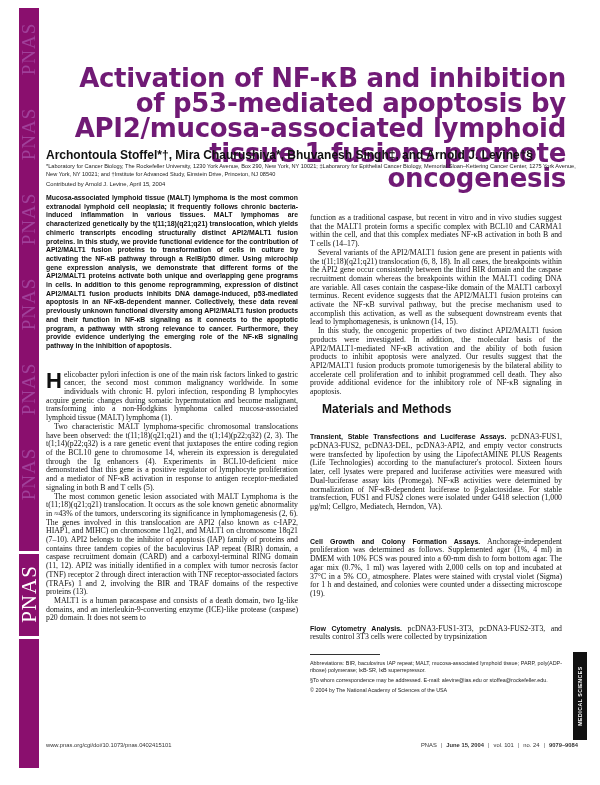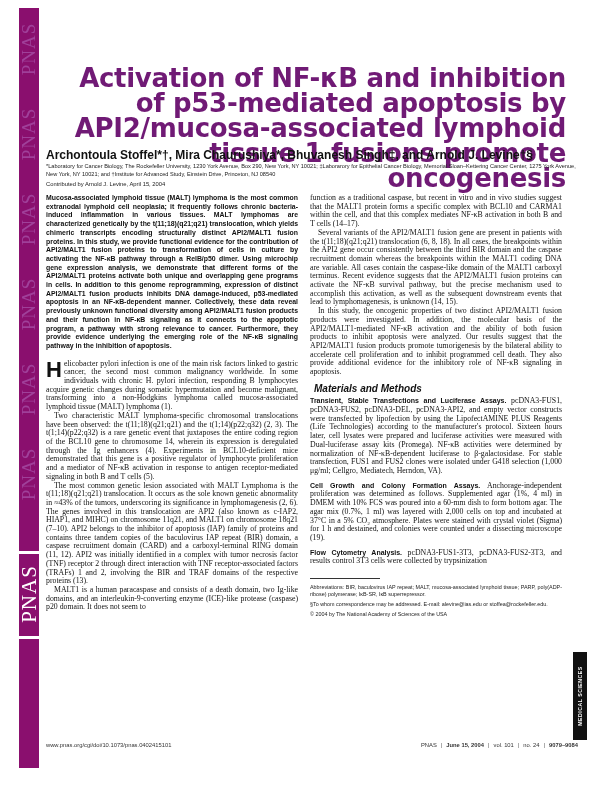--- a/index.html
+++ b/index.html
@@ -17,23 +17,23 @@
   .authors { position: absolute; left: 46px; top: 148px; font-family: "Liberation Sans", sans-serif; font-weight: bold; font-size: 12px; color: #111; }
   .affil { position: absolute; left: 46px; top: 162px; width: 530px; font-family: "Liberation Sans", sans-serif; font-size: 5.6px; line-height: 8px; color: #222; }
   .contrib { position: absolute; left: 46px; top: 181px; font-family: "Liberation Sans", sans-serif; font-size: 5.8px; color: #222; }
 
   
   .col { position: absolute; font-size: 7px; line-height: 8.6px; }
   .col-left { left: 46px; top: 194px; width: 252px; }
   .col-right { left: 310px; top: 194px; width: 252px; }
   .abstract { font-family: "Liberation Sans", sans-serif; font-weight: bold; font-size: 6.9px; line-height: 8.7px; text-align: justify; margin: 0 0 9px 0; }
   .body-p { font-family: "Liberation Serif", serif; font-size: 7.8px; line-height: 8.7px; text-align: justify; margin: 0; text-indent: 8px; }
-  .body-p.noindent { text-indent: 0; }
+  .body-p.noindent { text-indent: 0; margin-top: 20px; }
   .dropcap { float: left; font-family: "Liberation Sans", sans-serif; font-weight: bold; font-size: 22px; line-height: 18px; margin: 1px 2px 0 0; }
-  .section-title { font-family: "Liberation Sans", sans-serif; font-weight: bold; font-size: 10px; margin: 8px 0 4px 4px; font-style: italic; }
+  .section-title { font-family: "Liberation Sans", sans-serif; font-weight: bold; font-size: 12px; margin: 8px 0 4px 12px; }
   .run-head { font-family: "Liberation Sans", sans-serif; font-weight: bold; font-size: 7px; }
   .sub-gap { height: 6px; }
   .footnote-rule { width: 70px; border-top: 0.8px solid #333; margin: 12px 0 5px 0; }
   .footnote { font-family: "Liberation Sans", sans-serif; font-size: 5.4px; line-height: 7px; margin: 0 0 3px 0; color: #222; text-align: justify; }
 
   
   .section-tab { position: absolute; left: 573px; top: 652px; width: 14px; height: 88px; background: #111; }
   .section-tab span { position: absolute; left: 50%; top: 50%; transform: translate(-50%, -50%) rotate(-90deg); color: #fff; font-family: "Liberation Sans", sans-serif; font-weight: bold; font-size: 5.2px; letter-spacing: 0.5px; white-space: nowrap; }
 
   

